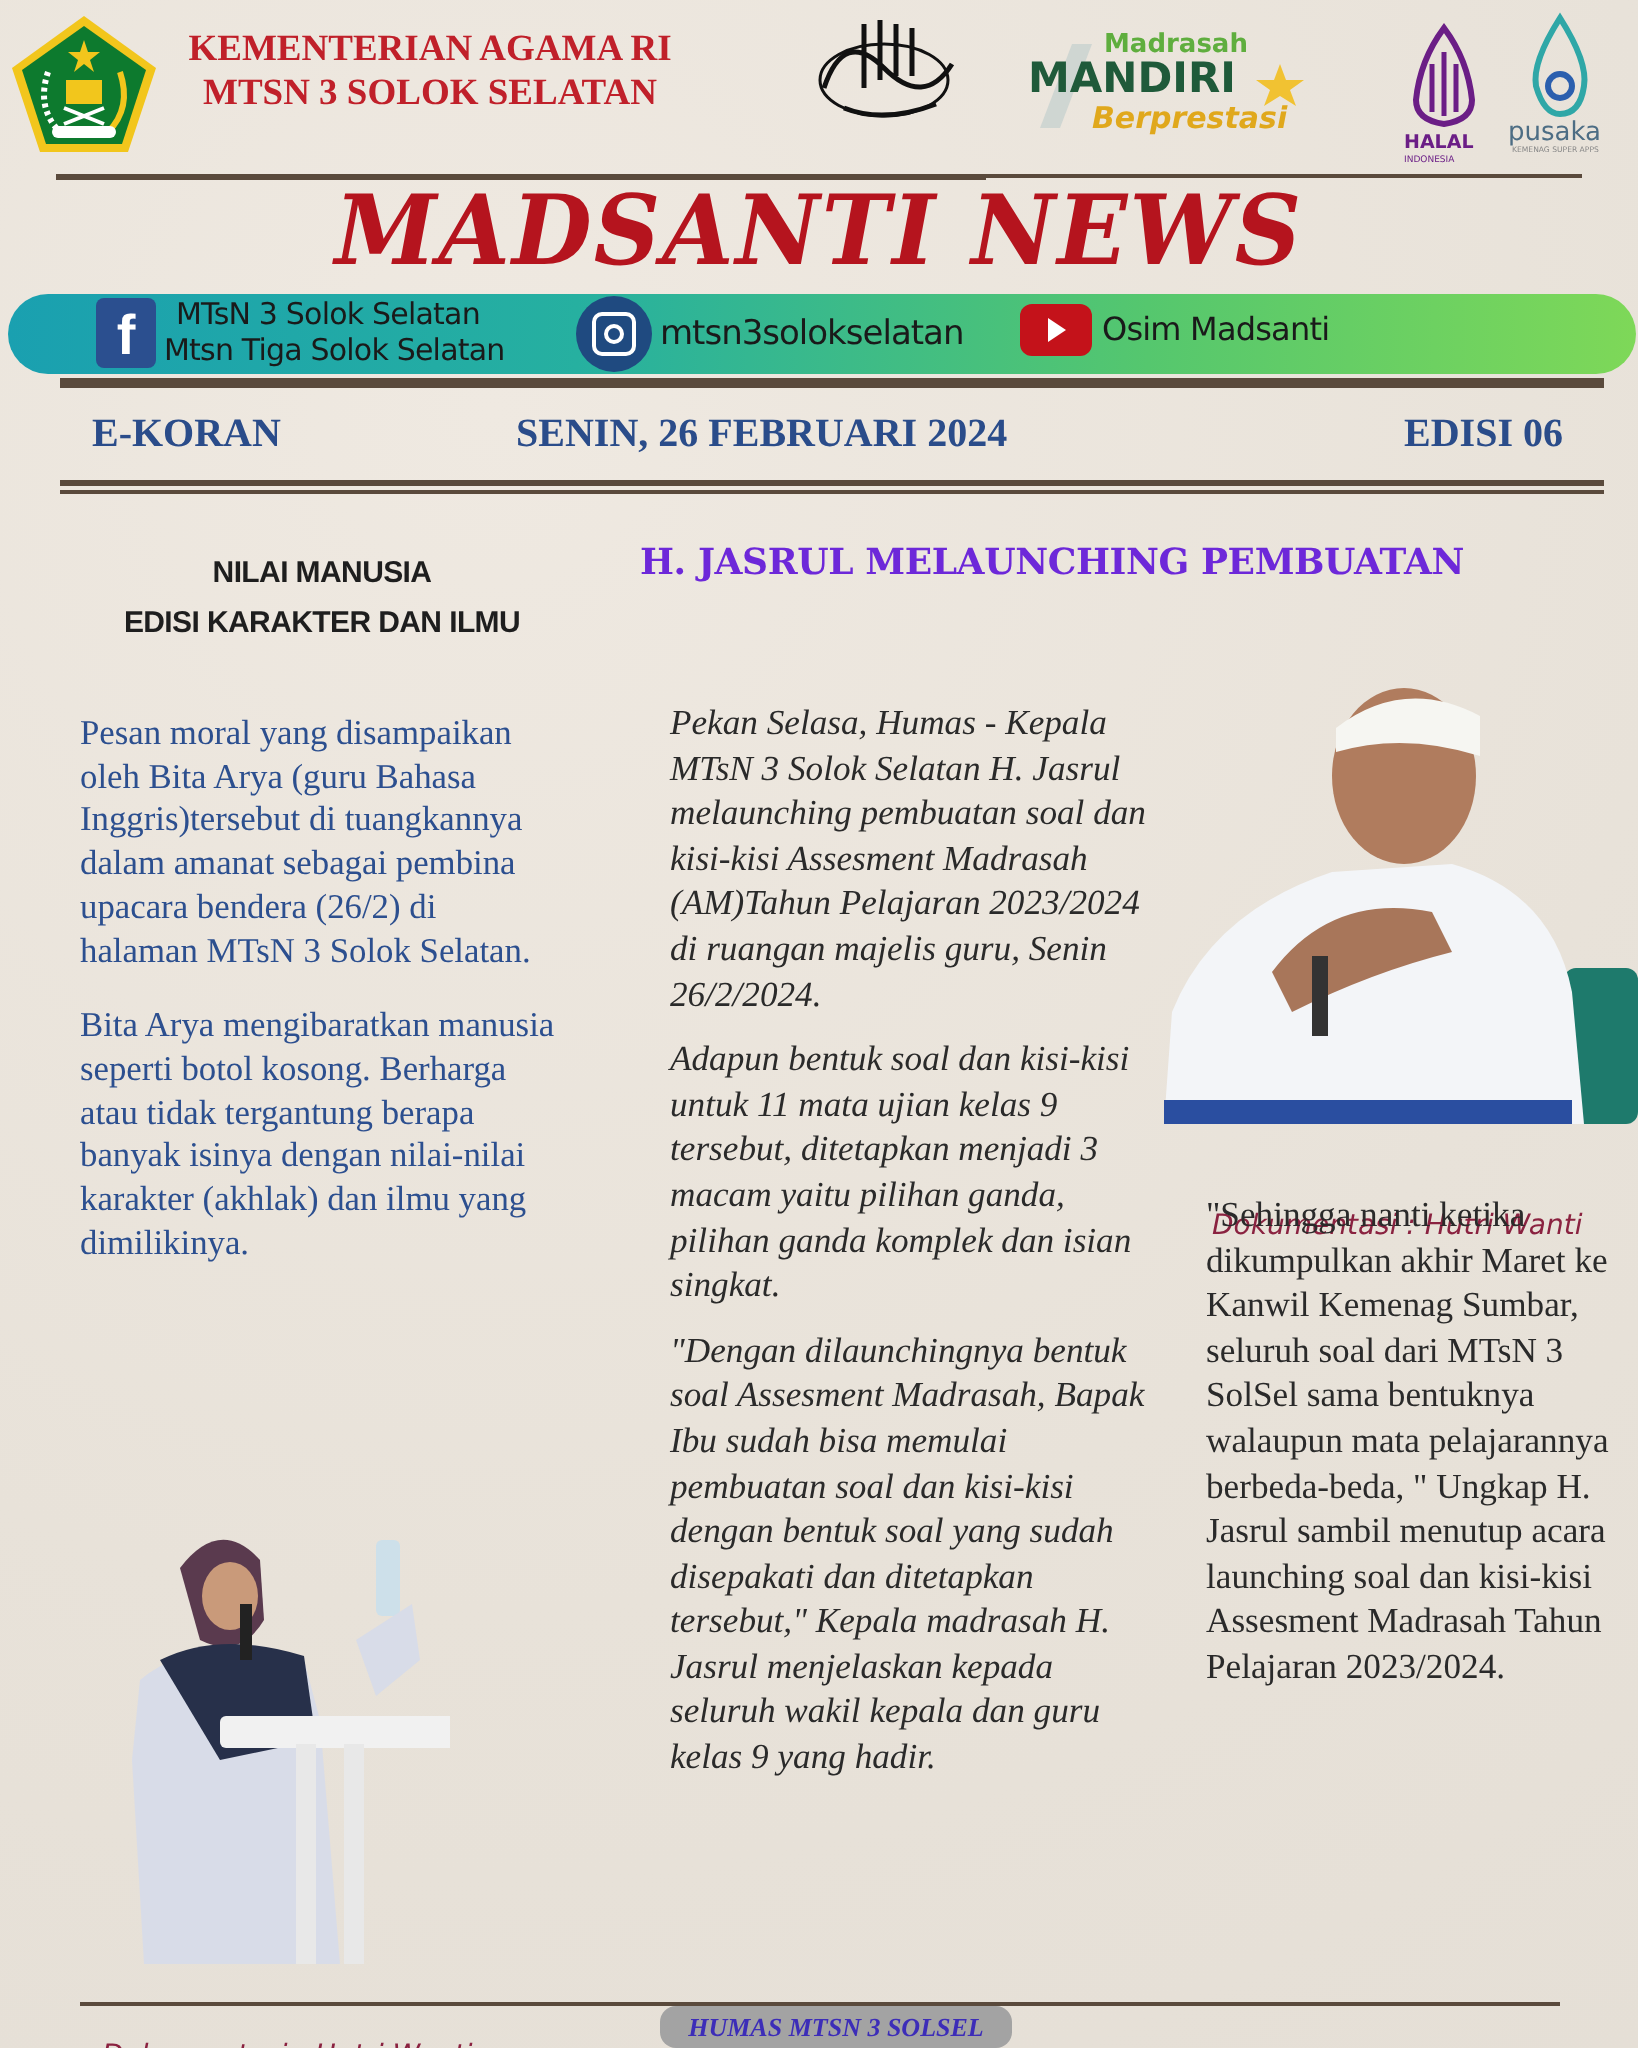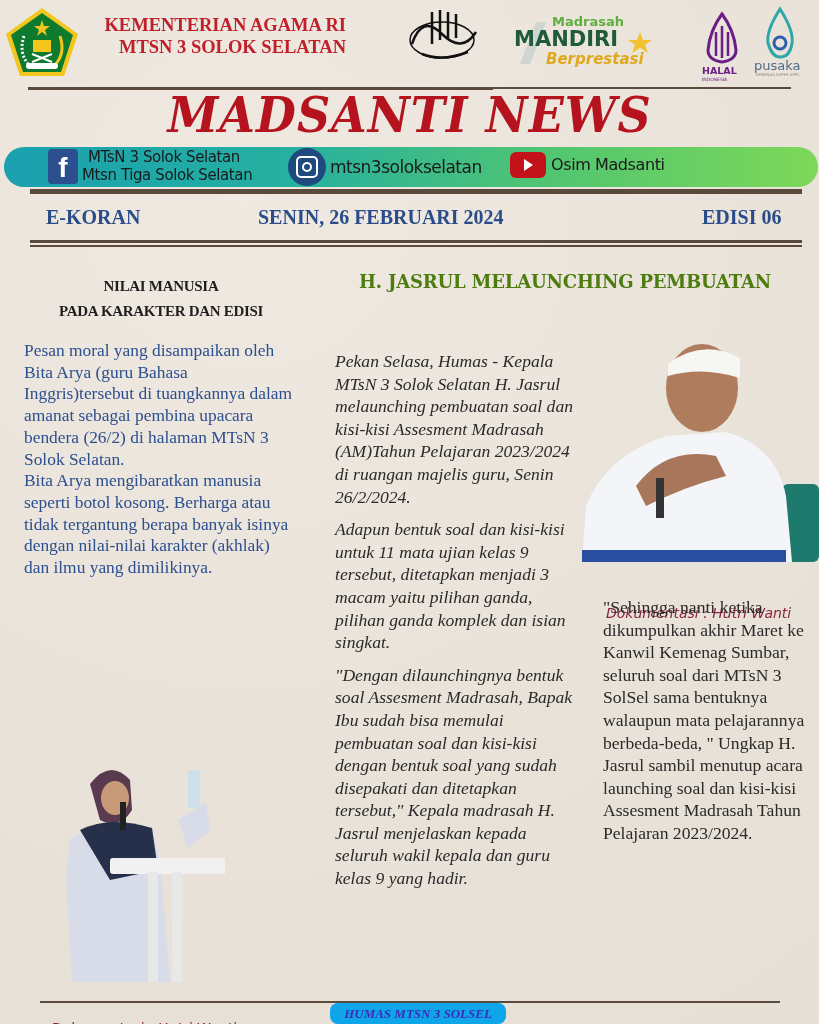--- a/index.html
+++ b/index.html
@@ -10,21 +10,21 @@
     font-family: "Liberation Serif", "DejaVu Serif", serif;
     position: relative;
     color: #2d2d2d;
   }
   .abs { position: absolute; }
 
   
   .logo-kemenag { left: 4px; top: 6px; width: 76px; height: 72px; }
   .org-title {
     left: 84px; top: 14px; color: #c0202a; font-weight: bold;
-    font-size: 18.5px; line-height: 22px; text-align: right; width: 262px;
+    font-size: 18.5px; line-height: 22px; text-align: center; width: 262px;
   }
   .basmalah { left: 402px; top: 4px; width: 82px; height: 62px; }
   .mandiri { left: 512px; top: 8px; width: 148px; height: 60px; }
   .halal { left: 700px; top: 10px; width: 44px; height: 72px; }
   .pusaka { left: 750px; top: 5px; width: 62px; height: 72px; }
 
   .rule { background: #5a4a3c; }
   .rule-top { left: 28px; top: 87px; width: 465px; height: 3px; }
   .rule-top2 { left: 493px; top: 87px; width: 298px; height: 2px; }
 
@@ -77,45 +77,45 @@
   .d-left { left: 46px; }
   .d-center { left: 258px; }
   .d-right { left: 702px; }
 
   .rule-sub { left: 30px; top: 240px; width: 772px; height: 3px; }
   .rule-sub2 { left: 30px; top: 245px; width: 772px; height: 1.5px; }
 
   
   .left-head {
     left: 12px; top: 274px; width: 298px; text-align: center;
-    font-family: Liberation Serif, serif; font-weight: bold; font-size: 15px; line-height: 25px;
+    font-family: Liberation Sans, sans-serif; font-weight: bold; font-size: 15px; line-height: 25px;
     color: #1e1e1e; letter-spacing: -0.3px;
   }
   .left-body {
     left: 24px; top: 340px; width: 272px; font-size: 17.4px; line-height: 21.7px; color: #2c4f8f;
   }
-  .left-body p { margin: 0; }
+  .left-body p { margin: 16px; }
 
   .photo-left { left: 60px; top: 760px; width: 165px; height: 222px; }
   .caption {
     font-family: "DejaVu Sans", sans-serif; font-style: italic; font-size: 14px; color: #8a2240; margin-top: 42px;
   }
   .cap-left { left: 51px; top: 978px; }
   .rule-bottom { left: 40px; top: 1001px; width: 740px; height: 2px; }
 
   .footer-pill {
-    left: 330px; top: 1003px; width: 176px; height: 21px; background: #0ea5e9; border-radius: 8px;
+    left: 330px; top: 1003px; width: 176px; height: 21px; background: #a3a3a3; border-radius: 8px;
     color: #3c2db8; font-weight: bold; font-style: italic; font-size: 13px; text-align: center; line-height: 21px;
   }
 
   
   .right-head {
-    left: 320px; top: 266px; width: 490px; text-align: center;
+    left: 320px; top: 266px; width: 490px; text-align: left;
     font-family: "DejaVu Serif", serif; font-weight: bold; font-size: 18px; line-height: 31px;
-    color: #4d7c0f; letter-spacing: -0.2px;
+    color: #6d28d9; letter-spacing: -0.2px;
   }
   .mid-body {
     left: 325px; top: 340px; width: 262px; font-size: 17.6px; line-height: 22.6px; color: #2a2a2a;
   }
   .mid-body p { margin: 10px; font-style: italic; }
   .photo-right { left: 576px; top: 336px; width: 243px; height: 226px; }
   .cap-right { left: 606px; top: 563px; }
   .right-body {
     left: 603px; top: 596px; width: 210px; font-size: 17.6px; line-height: 22.6px; color: #2a2a2a;
   }
@@ -194,21 +194,21 @@
 
 <div class="abs dateline d-left">E-KORAN</div>
 <div class="abs dateline d-center">SENIN, 26 FEBRUARI 2024</div>
 <div class="abs dateline d-right">EDISI 06</div>
 
 <div class="abs rule rule-sub"></div>
 <div class="abs rule rule-sub2"></div>
 
 <div class="abs left-head">
   <div>NILAI MANUSIA</div>
-  <div>PADA KARAKTER DAN EDISI</div>
+  <div>EDISI KARAKTER DAN ILMU</div>
 </div>
 <div class="abs left-body">
   <p>Pesan moral yang disampaikan oleh Bita Arya (guru Bahasa Inggris)tersebut di tuangkannya dalam amanat sebagai pembina upacara bendera (26/2) di halaman MTsN 3 Solok Selatan.</p>
   <p>Bita Arya mengibaratkan manusia seperti botol kosong. Berharga atau tidak tergantung berapa banyak isinya dengan nilai-nilai karakter (akhlak) dan ilmu yang dimilikinya.</p>
 </div>
 
 <div class="abs photo-left">
   <svg width="165" height="222" viewBox="0 0 165 222">
     <path d="M30,24 Q50,-2 70,20 L72,50 Q60,70 40,60 Z" fill="#5a3a4e"></path>
     <ellipse cx="55" cy="38" rx="14" ry="17" fill="#c99a7a"></ellipse>

